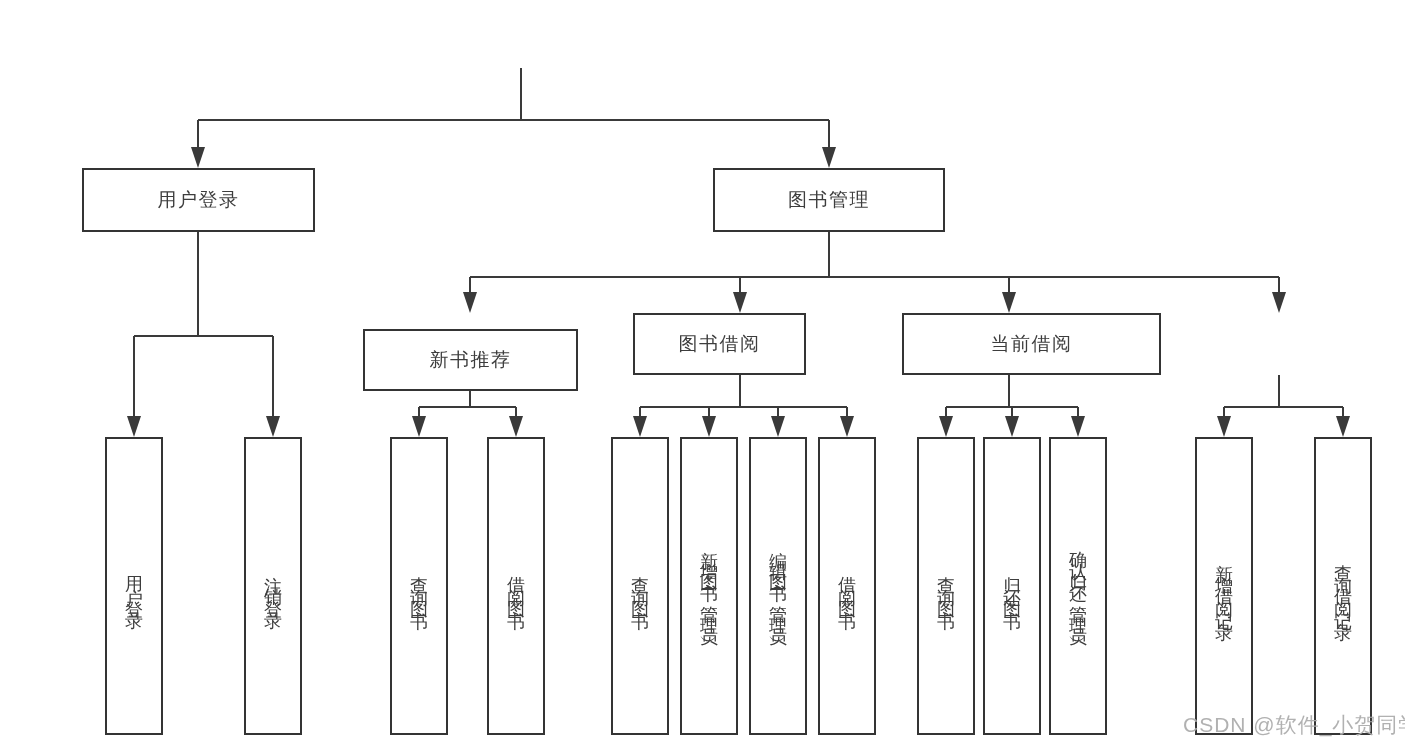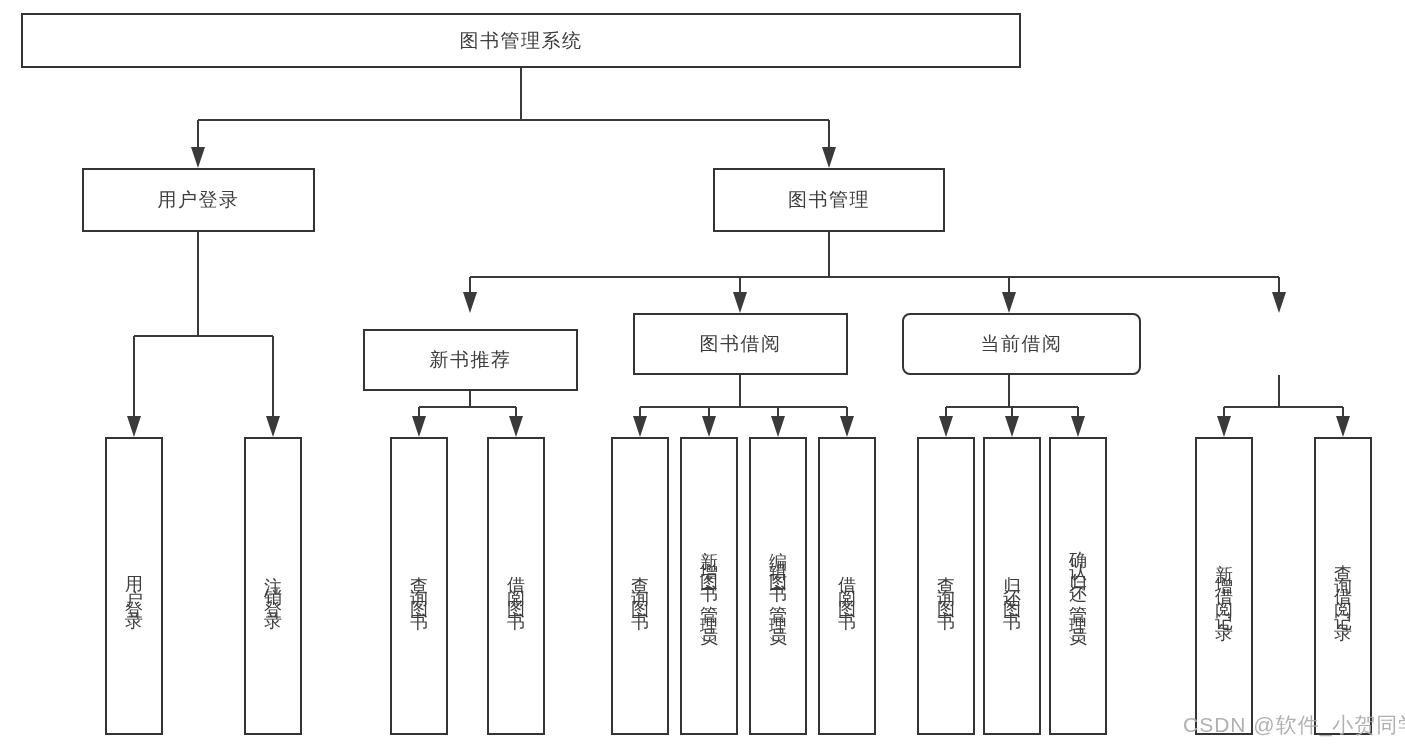--- a/index.html
+++ b/index.html
@@ -46,38 +46,35 @@
       <polygon points="771,416 785,416 778,437"></polygon>
       <polygon points="840,416 854,416 847,437"></polygon>
       <polygon points="939,416 953,416 946,437"></polygon>
       <polygon points="1005,416 1019,416 1012,437"></polygon>
       <polygon points="1071,416 1085,416 1078,437"></polygon>
       <polygon points="1217,416 1231,416 1224,437"></polygon>
       <polygon points="1336,416 1350,416 1343,437"></polygon>
     </g>
   </svg>
 
-  <div class="box" style="left:21px;top:13px;width:1000px;height:55px;">
-    <span class="hlabel">图书管理系统</span>
-  </div>
 
   <div class="box" style="left:82px;top:168px;width:233px;height:64px;">
     <span class="hlabel">用户登录</span>
   </div>
   <div class="box" style="left:713px;top:168px;width:232px;height:64px;justify-content:center;">
     <span class="hlabel">图书管理</span>
   </div>
 
   <div class="box" style="left:363px;top:313px;width:215px;height:62px;margin-top:16px;">
     <span class="hlabel">新书推荐</span>
   </div>
-  <div class="box" style="left:633px;top:313px;width:215px;height:62px;">
+  <div class="box" style="left:633px;top:313px;width:173px;height:62px;">
     <span class="hlabel">图书借阅</span>
   </div>
-  <div class="box" style="left:902px;top:313px;width:239px;height:62px;border-radius:8px;">
+  <div class="box" style="left:902px;top:313px;width:259px;height:62px;">
     <span class="hlabel">当前借阅</span>
   </div>
 
   <div class="box leaf" style="left:105px;">
     <span class="vlabel">用户登录</span>
   </div>
   <div class="box leaf" style="left:244px;">
     <span class="vlabel">注销登录</span>
   </div>
 

